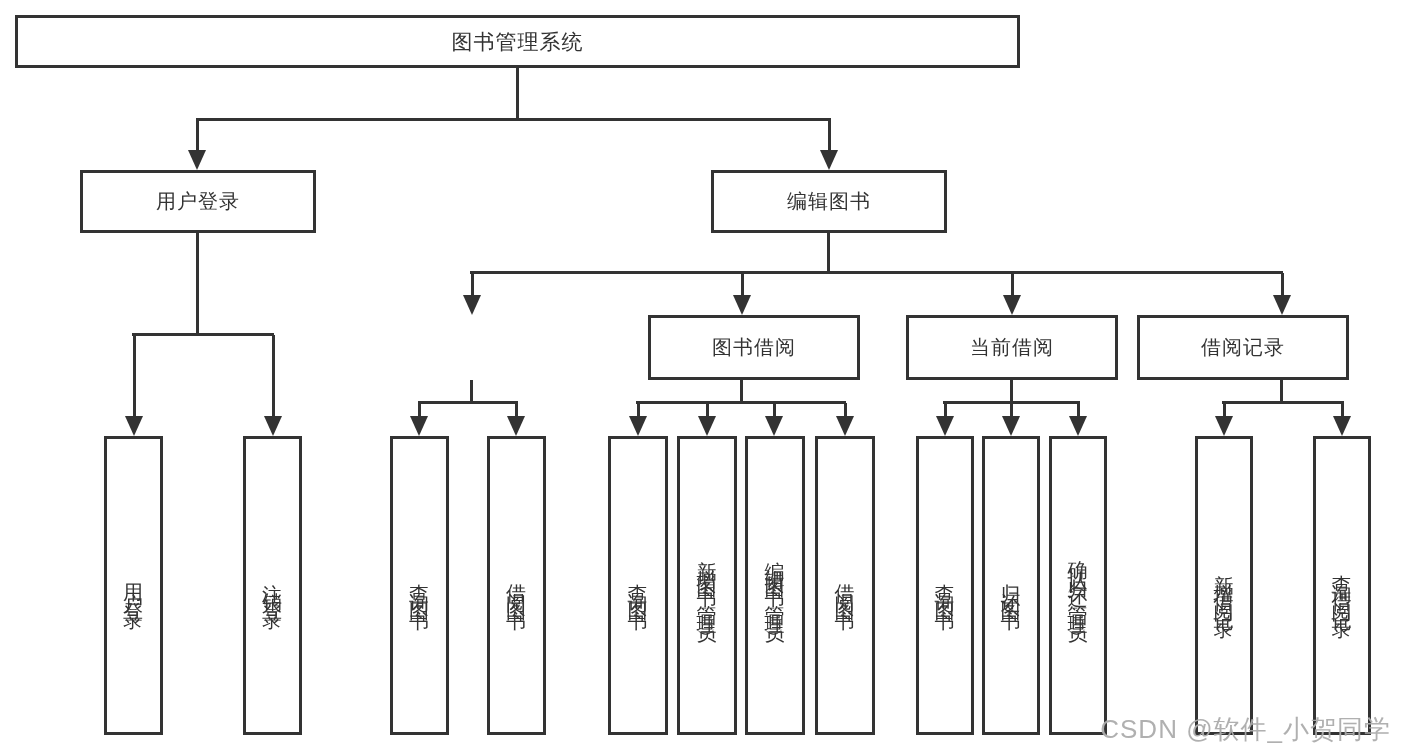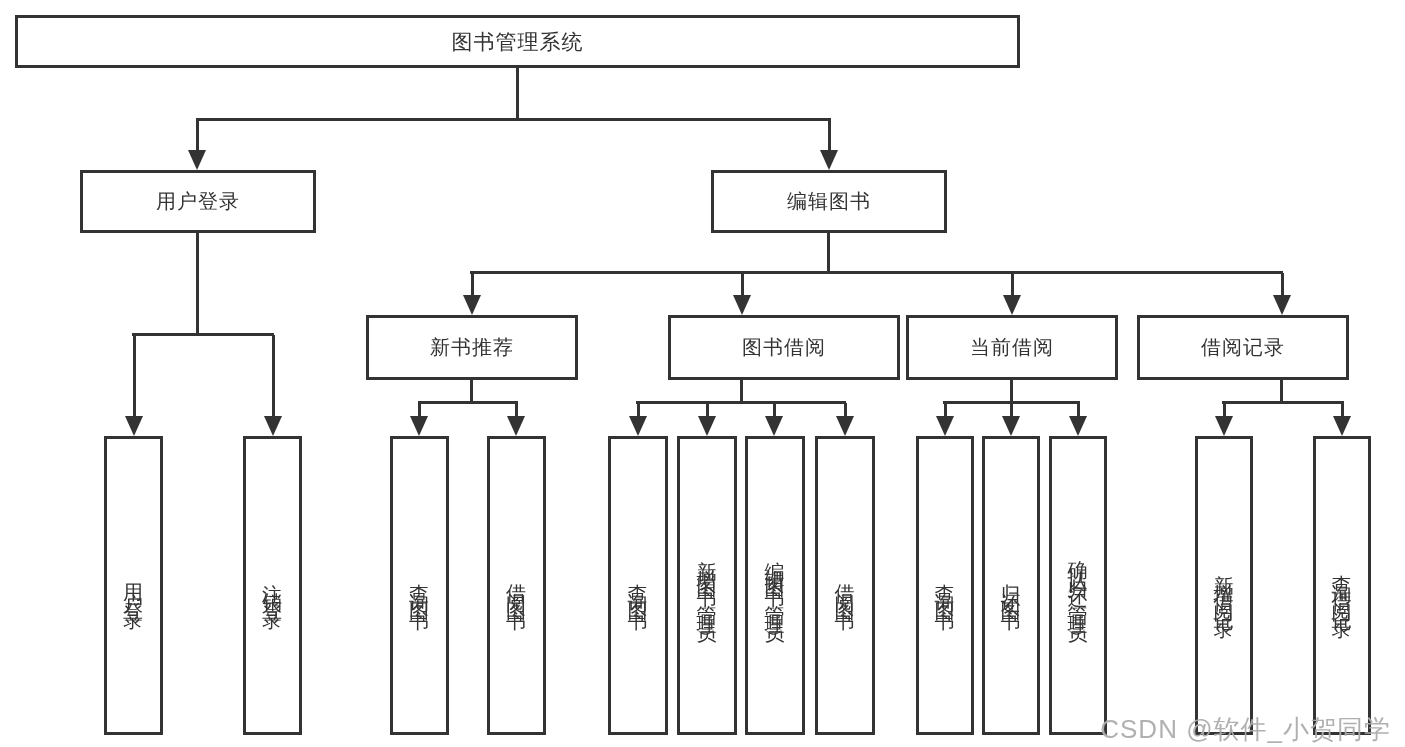--- a/index.html
+++ b/index.html
@@ -46,24 +46,21 @@
   <div class="arrow" style="left:125px;top:335px;height:101px;"></div>
   <div class="arrow" style="left:264px;top:335px;height:101px;"></div>
 
   <div class="vline" style="left:827px;top:233px;width:3px;height:40px;"></div>
   <div class="hline" style="left:470px;top:271px;width:813px;height:3px;"></div>
   <div class="arrow" style="left:463px;top:273px;height:42px;"></div>
   <div class="arrow" style="left:733px;top:273px;height:42px;"></div>
   <div class="arrow" style="left:1003px;top:273px;height:42px;"></div>
   <div class="arrow" style="left:1273px;top:273px;height:42px;"></div>
 
-  <div class="node" style="left:366px;top:315px;width:212px;height:65px;">
-    <span>新书推荐</span>
-  </div>
-  <div class="node" style="left:668px;top:315px;width:232px;height:65px;">
+  <div class="node" style="left:648px;top:315px;width:212px;height:65px;">
     <span>图书借阅</span>
   </div>
   <div class="node" style="left:906px;top:315px;width:212px;height:65px;">
     <span>当前借阅</span>
   </div>
   <div class="node" style="left:1137px;top:315px;width:212px;height:65px;">
     <span>借阅记录</span>
   </div>
 
   <div class="vline" style="left:470px;top:380px;width:3px;height:23px;"></div>

